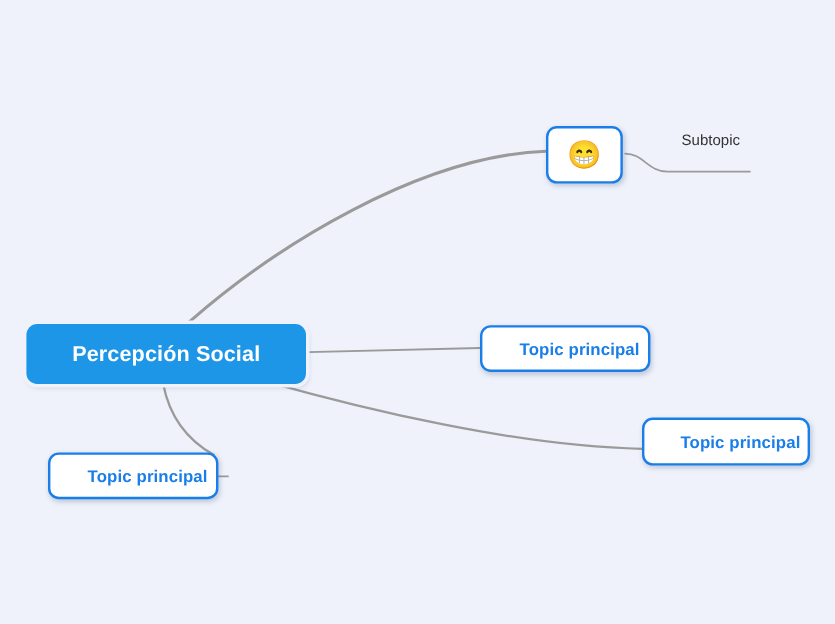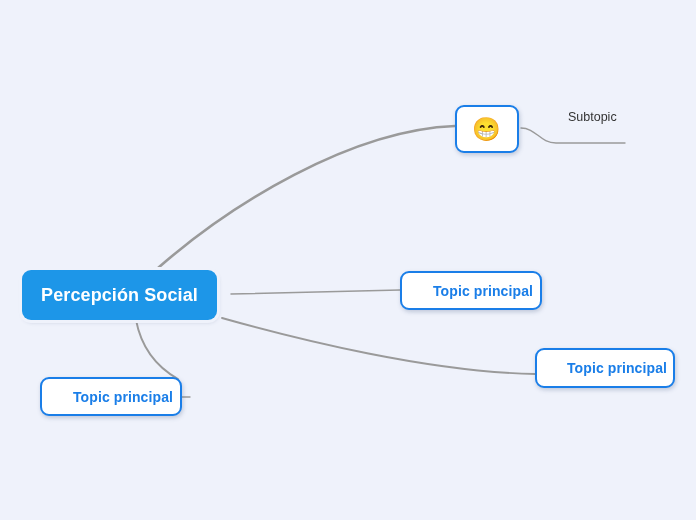--- a/index.html
+++ b/index.html
@@ -89,21 +89,21 @@
 
     <path d="M 222 318 C 300 340, 430 372, 535 374" fill="none" stroke="#9a9a9a" stroke-width="1.9" stroke-linecap="round"></path>
 
     <path d="M 136 320 C 141 346, 155 366, 178 379" fill="none" stroke="#9a9a9a" stroke-width="1.9" stroke-linecap="round"></path>
 
     <path d="M 182 397 L 190 397" fill="none" stroke="#9a9a9a" stroke-width="1.4" stroke-linecap="round"></path>
 
     <path d="M 521 128 C 536 128, 540 143, 556 143 L 625 143" fill="none" stroke="#9a9a9a" stroke-width="1.4" stroke-linecap="round"></path>
   </svg>
 
-  <div class="node node-root" style="left:22px; top:270px; width:195px; height:50px;">
+  <div class="node node-root" style="left:22px; top:270px; width:233px; height:50px;">
     <span>Percepción Social</span>
   </div>
 
   <div class="node node-emoji" style="left:455px; top:105px; width:64px; height:48px;">
     <span class="emoji-glyph">😁</span>
   </div>
 
   <div class="node node-topic" style="left:400px; top:271px; width:142px; height:39px;">
     <span>Topic principal</span>
   </div>

